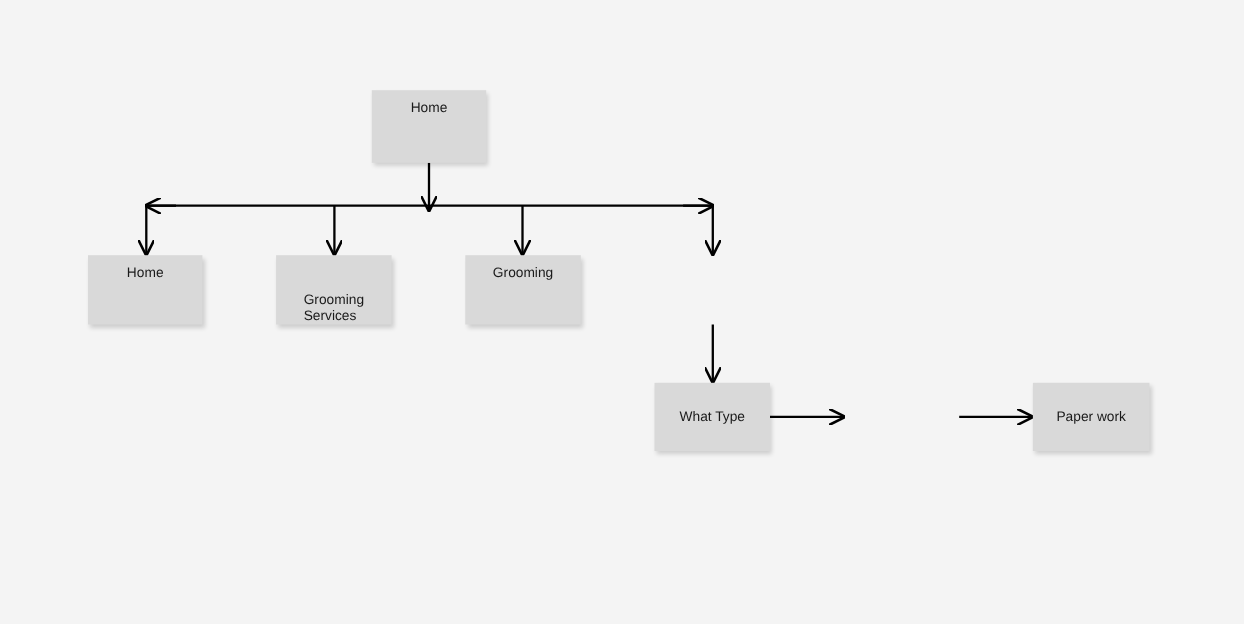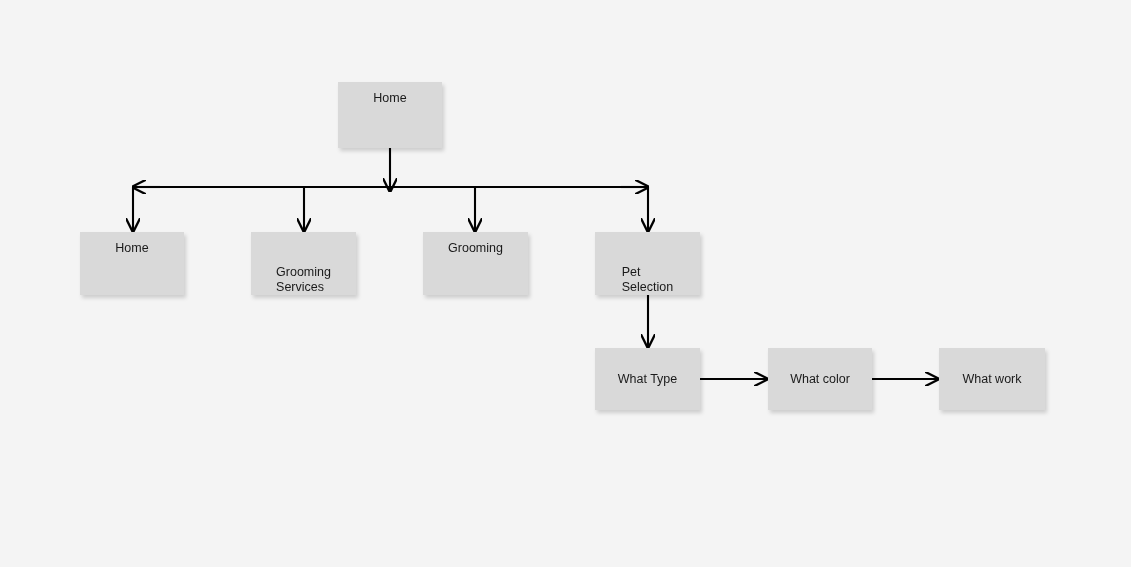--- a/index.html
+++ b/index.html
@@ -118,30 +118,23 @@
 
   <div class="node label-upper" id="node-grooming">
     <span class="node-label">Grooming
 Services</span>
   </div>
 
   <div class="node label-top" id="node-location">
     <span class="node-label">Grooming</span>
   </div>
 
-  <div class="node label-upper" id="node-pet">
-    <span class="node-label">Pet
-Selection</span>
-  </div>
 
   <div class="node label-mid" id="node-whattype">
     <span class="node-label">What Type</span>
   </div>
 
-  <div class="node label-mid" id="node-whatcolor">
-    <span class="node-label">What color</span>
-  </div>
 
   <div class="node label-mid" id="node-paperwork">
-    <span class="node-label">What work</span>
+    <span class="node-label">Paper work</span>
   </div>
 
 </div>
 
 </body></html>

